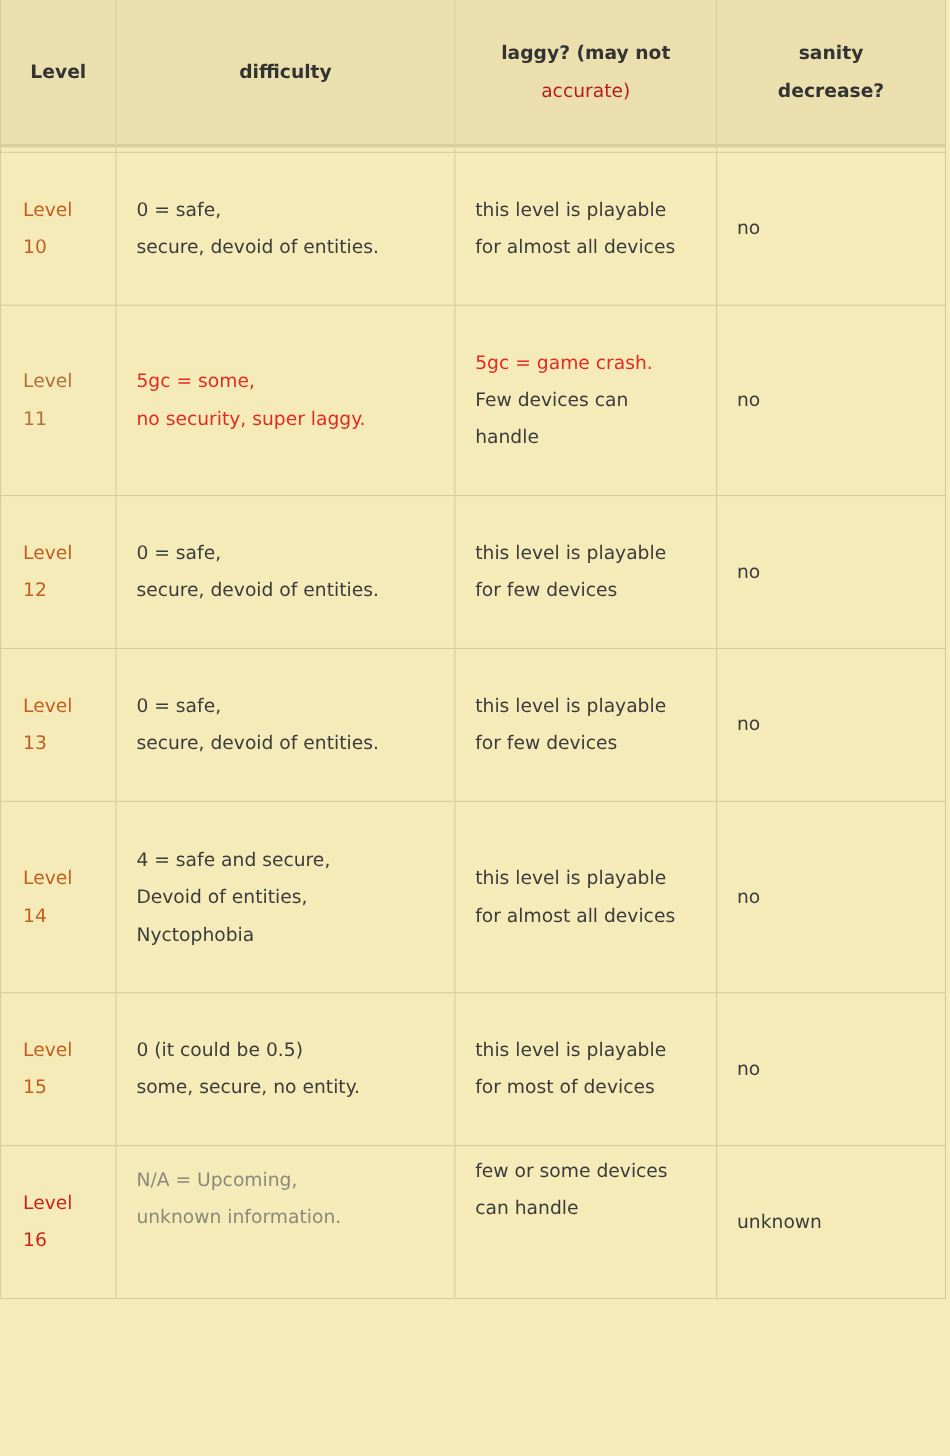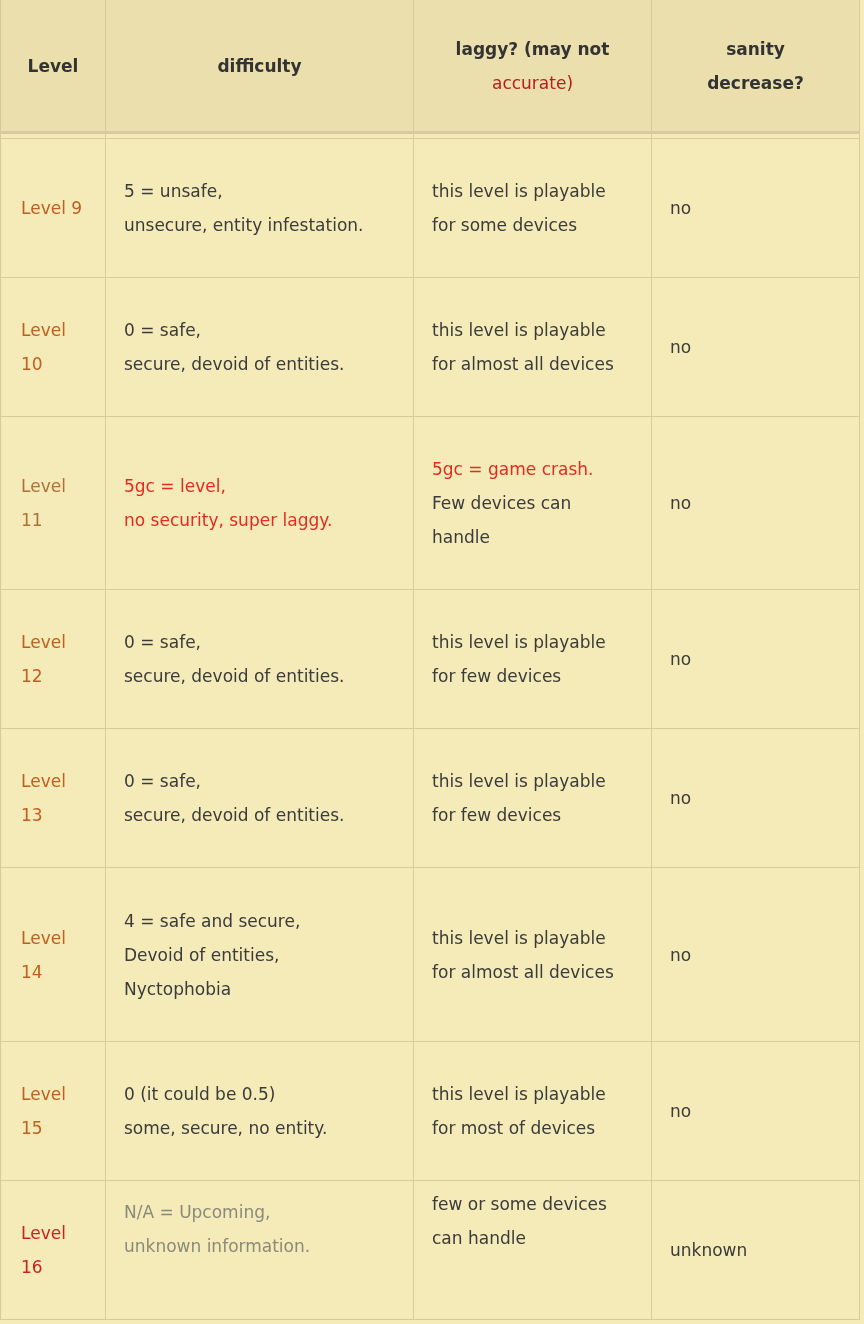--- a/index.html
+++ b/index.html
@@ -38,37 +38,31 @@
     </tr>
   </thead>
   <tbody>
     <tr class="spacer">
           <td></td>
           <td></td>
           <td></td>
           <td></td>
         </tr>
 
-    <tr style="height:139px">
-      <td class="lvl"><span>Level 9</span></td>
-      <td><span>5 = unsafe,</span><br><span>unsecure, entity infestation.</span></td>
-      <td><span>this level is playable</span><br><span>for some devices</span></td>
-      <td>no</td>
-    </tr>
 
     <tr style="height:139px">
       <td class="lvl"><span>Level</span><br><span>10</span></td>
       <td><span>0 = safe,</span><br><span>secure, devoid of entities.</span></td>
       <td><span>this level is playable</span><br><span>for almost all devices</span></td>
       <td>no</td>
     </tr>
 
     <tr style="height:173px">
       <td class="lvl muted"><span>Level</span><br><span>11</span></td>
-      <td class="redtext"><span>5gc = level,</span><br><span>no security, super laggy.</span></td>
+      <td class="redtext"><span>5gc = some,</span><br><span>no security, super laggy.</span></td>
       <td><span class="redtext">5gc = game crash.</span><br><span>Few devices can</span><br><span>handle</span></td>
       <td>no</td>
     </tr>
 
     <tr style="height:139px">
       <td class="lvl"><span>Level</span><br><span>12</span></td>
       <td><span>0 = safe,</span><br><span>secure, devoid of entities.</span></td>
       <td><span>this level is playable</span><br><span>for few devices</span></td>
       <td>no</td>
     </tr>

